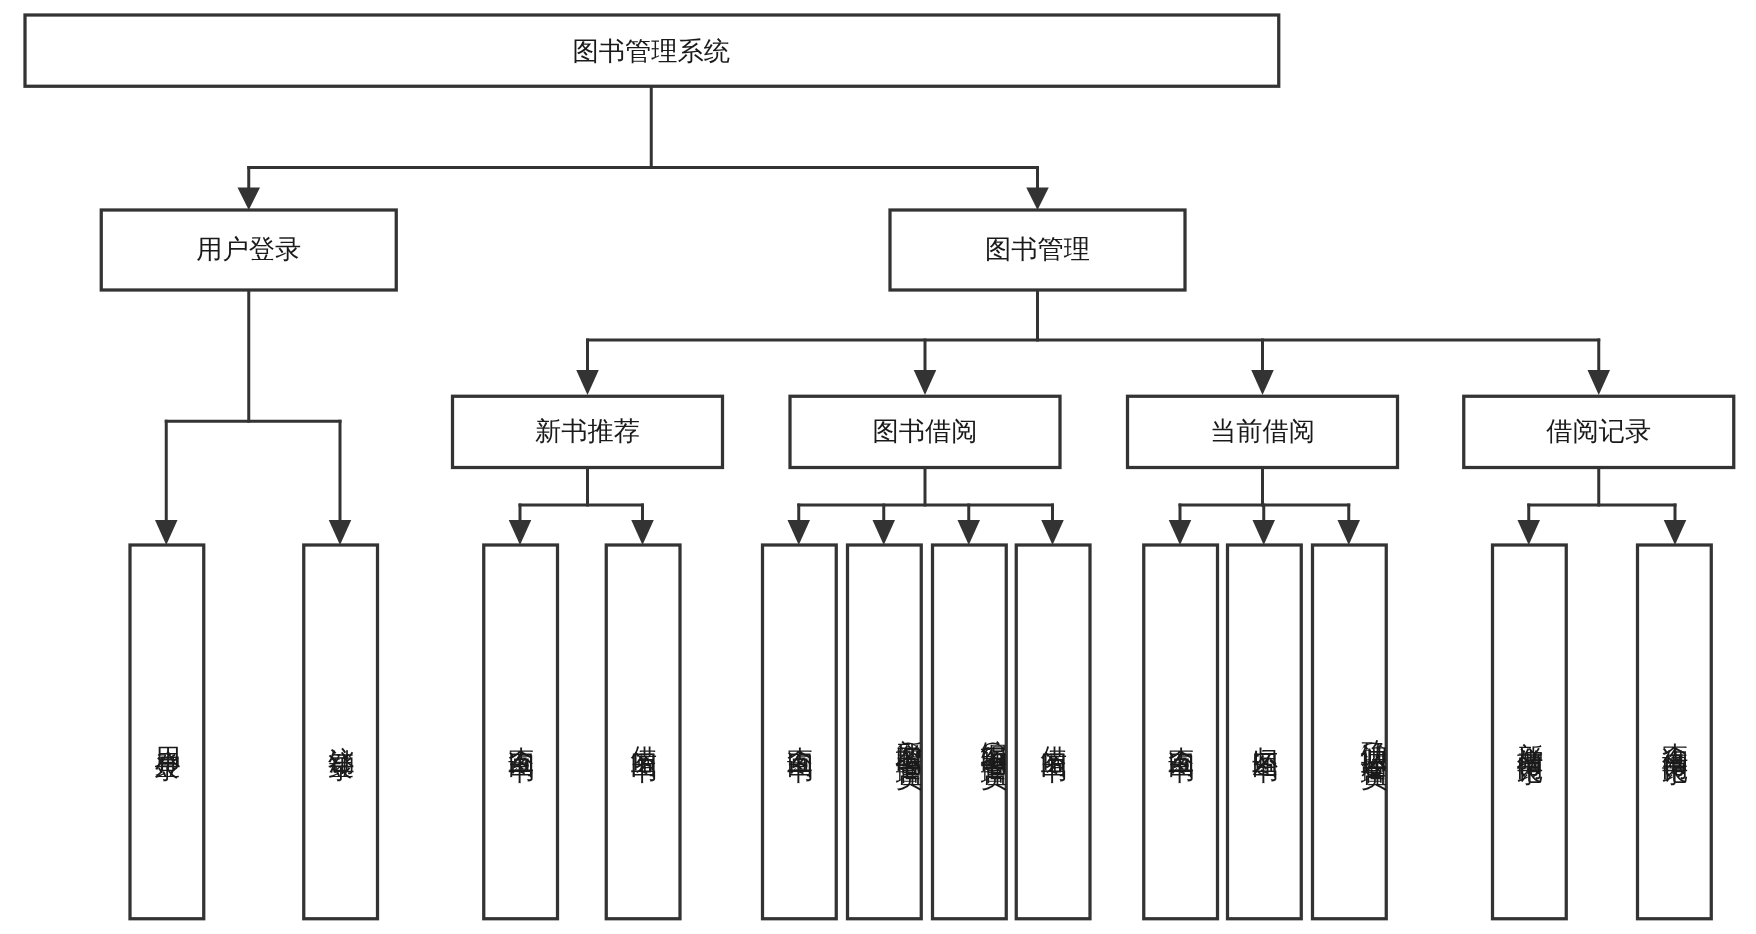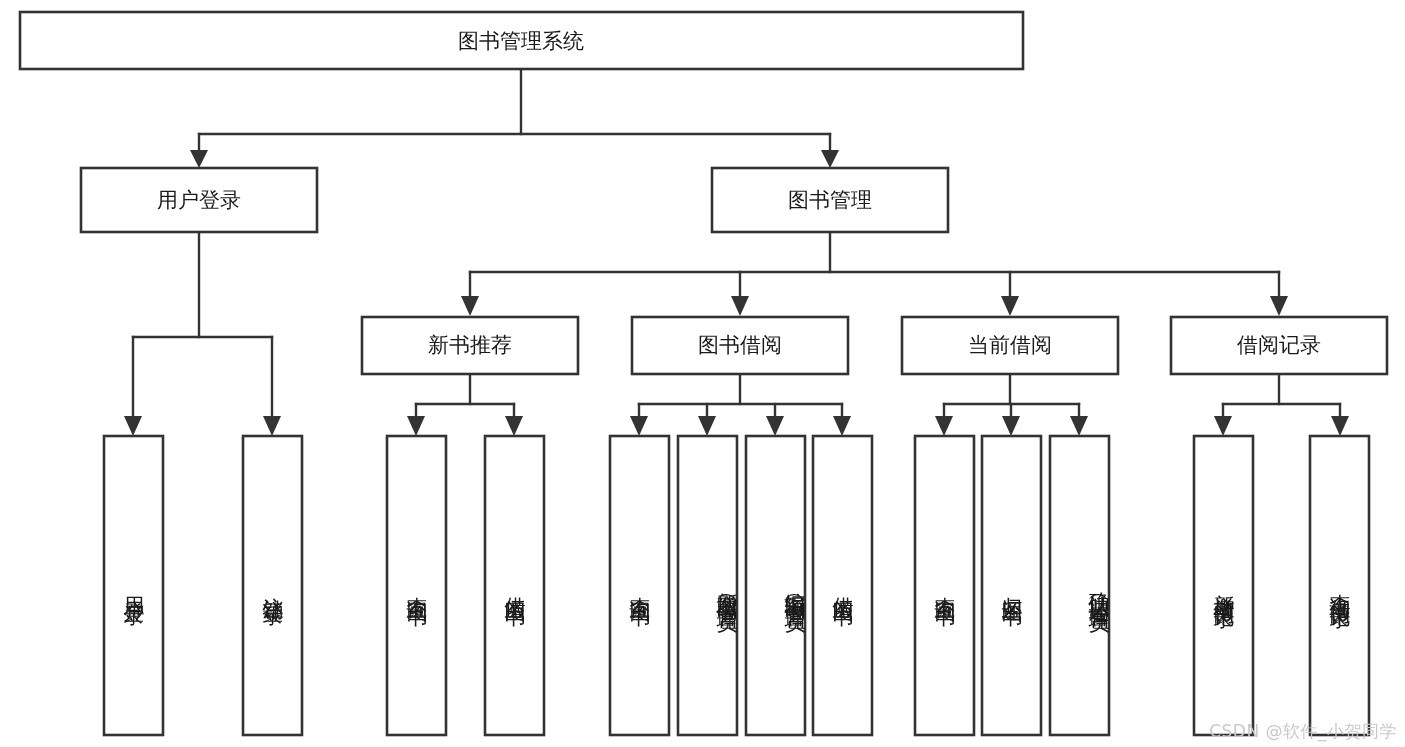--- a/index.html
+++ b/index.html
@@ -219,21 +219,20 @@
     <div class="vlabel top" style="left:678px;top:436px;width:59px;height:299px;">新增图书（管理员）</div>
     <div class="vlabel top" style="left:746px;top:436px;width:59px;height:299px;">编辑图书（管理员）</div>
     <div class="vlabel" style="left:813px;top:436px;width:59px;height:299px;">借阅图书</div>
     <div class="vlabel" style="left:915px;top:436px;width:59px;height:299px;">查询图书</div>
     <div class="vlabel" style="left:982px;top:436px;width:59px;height:299px;">归还图书</div>
     <div class="vlabel top" style="left:1050px;top:436px;width:59px;height:299px;">确认归还（管理员）</div>
     <div class="vlabel" style="left:1194px;top:436px;width:59px;height:299px;">新增借阅记录</div>
     <div class="vlabel" style="left:1310px;top:436px;width:59px;height:299px;">查询借阅记录</div>
   </div>
 
-  <div class="watermark">CSDN @软件_小贺同学</div>
 </div>
 
 <style>
   .vlabel {
     position: absolute;
     display: flex;
     align-items: center;
     justify-content: center;
     writing-mode: vertical-rl;
     text-orientation: upright;

